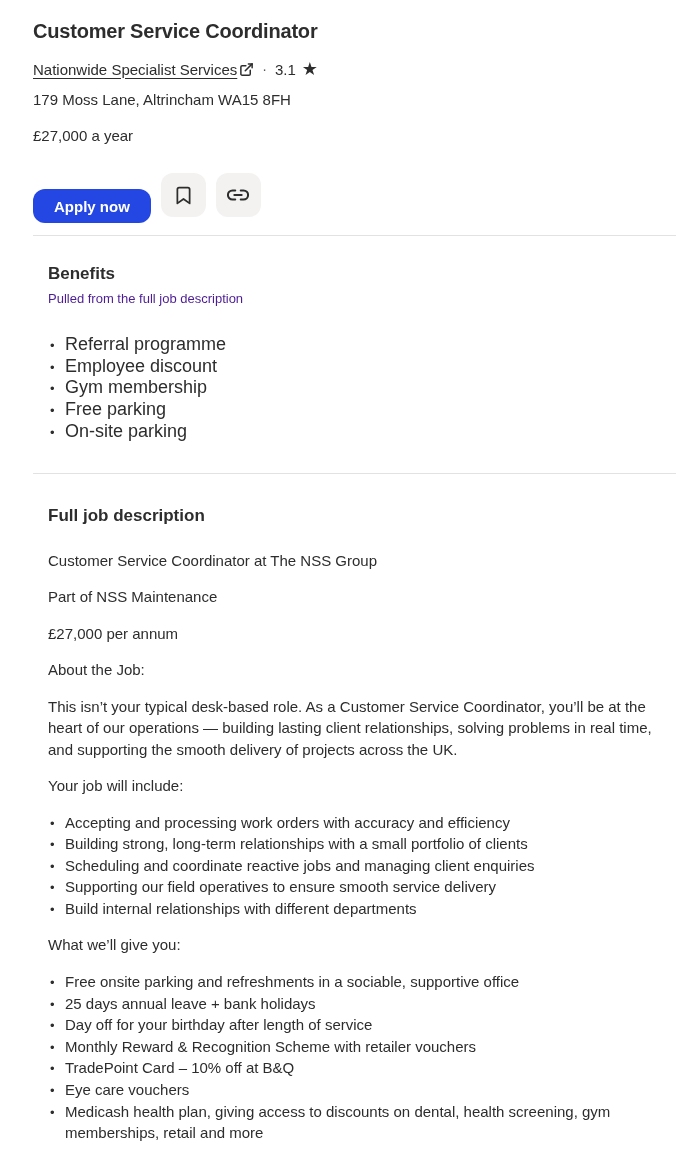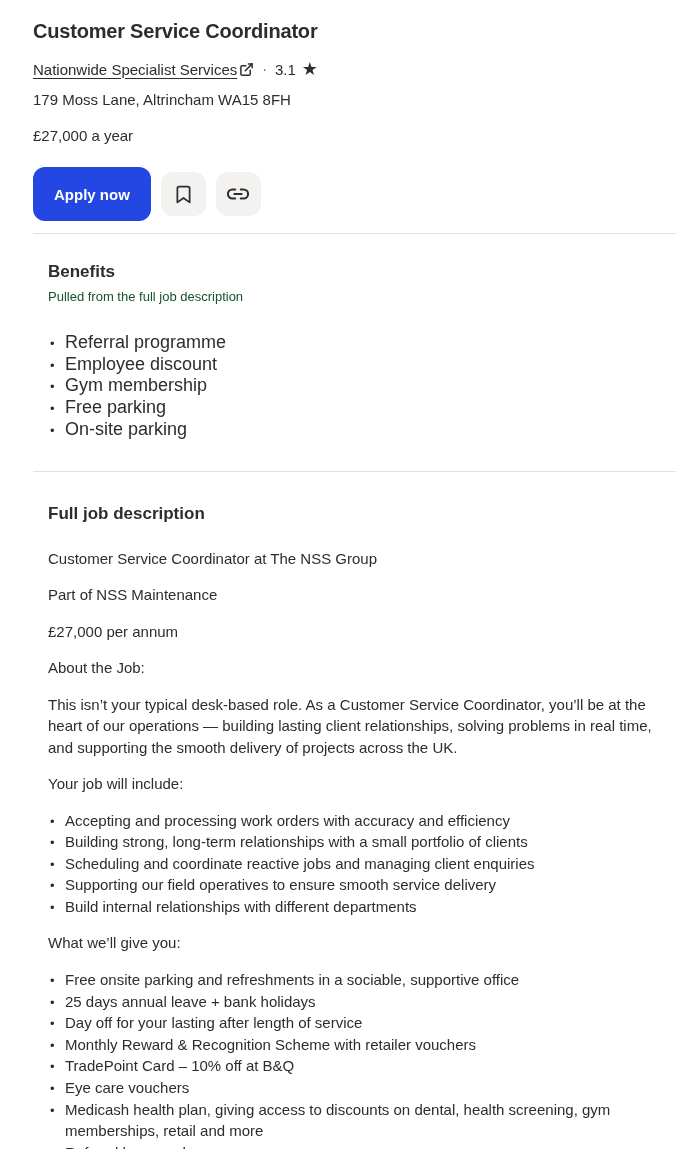--- a/index.html
+++ b/index.html
@@ -35,43 +35,44 @@
   .salary { font-size: 15px; margin: 0 0 23px 0; }
   .actions { display: flex; align-items: center; gap: 10px; margin: 0 0 12px 0; }
   .apply-btn {
     background: var(--accent, #2446e3);
     color: #ffffff;
     font-family: inherit;
     font-size: 15px;
     font-weight: bold;
     border: none;
     border-radius: 12px;
-    height: 54px;
+    height: 34px;
     padding: 0 21px;
     cursor: pointer;
+    margin-top: 22px;
   }
   .icon-btn {
     width: 45px; height: 44px;
     background: #f3f2f1;
     border: none;
     border-radius: 12px;
     display: inline-flex;
     align-items: center;
     justify-content: center;
     cursor: pointer;
     color: #2d2d2d;
     padding: 0;
   }
 
   .divider { border: none; border-top: 1px solid #e4e2e0; margin: 0 14px 0 33px; }
 
   
   .benefits { padding: 28px 38px 30px 48px; }
   .section-heading { font-size: 17px; font-weight: bold; margin: 0 0 7px 0; }
-  .muted-sub { color: #14532d; font-size: 13px; margin: 0; }
+  .muted-sub { color: #4c1d95; font-size: 13px; margin: 0; }
   ul.plain-list { list-style: none; margin: 28px 0 0 0; padding: 0; }
   ul.plain-list li {
     position: relative;
     padding-left: 17px;
     font-size: 18px;
     line-height: 21.7px;
   }
   ul.plain-list li::before { content: "•"; position: absolute; left: 2px; font-size: 13px; top: 1px; }
 
   
@@ -165,21 +166,21 @@
           <li><span>Accepting and processing work orders with accuracy and efficiency</span></li>
           <li><span>Building strong, long-term relationships with a small portfolio of clients</span></li>
           <li><span>Scheduling and coordinate reactive jobs and managing client enquiries</span></li>
           <li><span>Supporting our field operatives to ensure smooth service delivery</span></li>
           <li><span>Build internal relationships with different departments</span></li>
         </ul>
         <p><span class="b">What we’ll give you:</span></p>
         <ul>
           <li><span>Free onsite parking and refreshments in a sociable, supportive office</span></li>
           <li><span class="b">25 days annual leave + bank holidays</span></li>
-          <li><span class="b">Day off for your lasting</span><span> after length of service</span></li>
+          <li><span class="b">Day off for your birthday</span><span> after length of service</span></li>
           <li><span>Monthly </span><span class="b">Reward &amp; Recognition Scheme</span><span> with retailer vouchers</span></li>
           <li><span>TradePoint Card – 10% off at B&amp;Q</span></li>
           <li><span class="b">Eye care vouchers</span></li>
           <li><span class="b">Medicash health plan</span><span>, giving access to discounts on dental, health screening, gym memberships, retail and more</span></li>
           <li><span class="b">Referral bonus scheme</span></li>
         </ul>
       </div>
   </section>
 
 </div>

